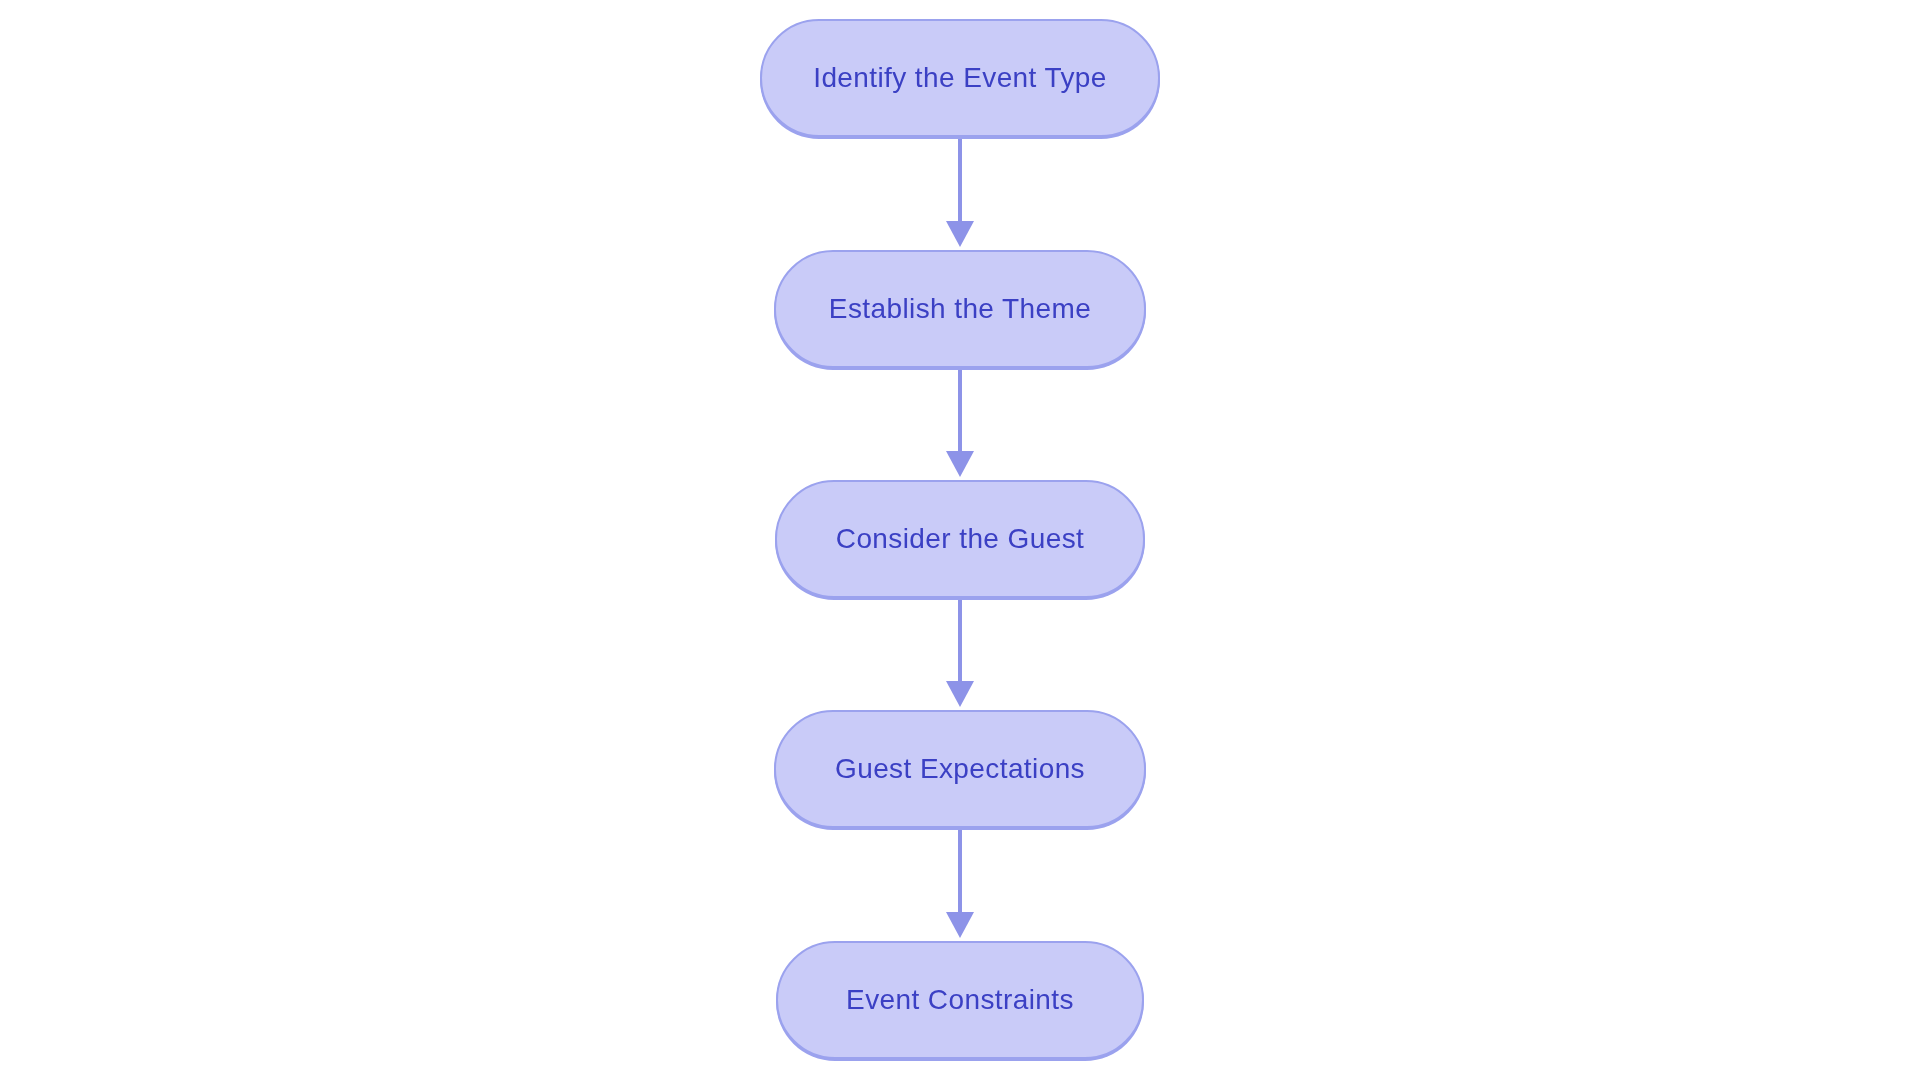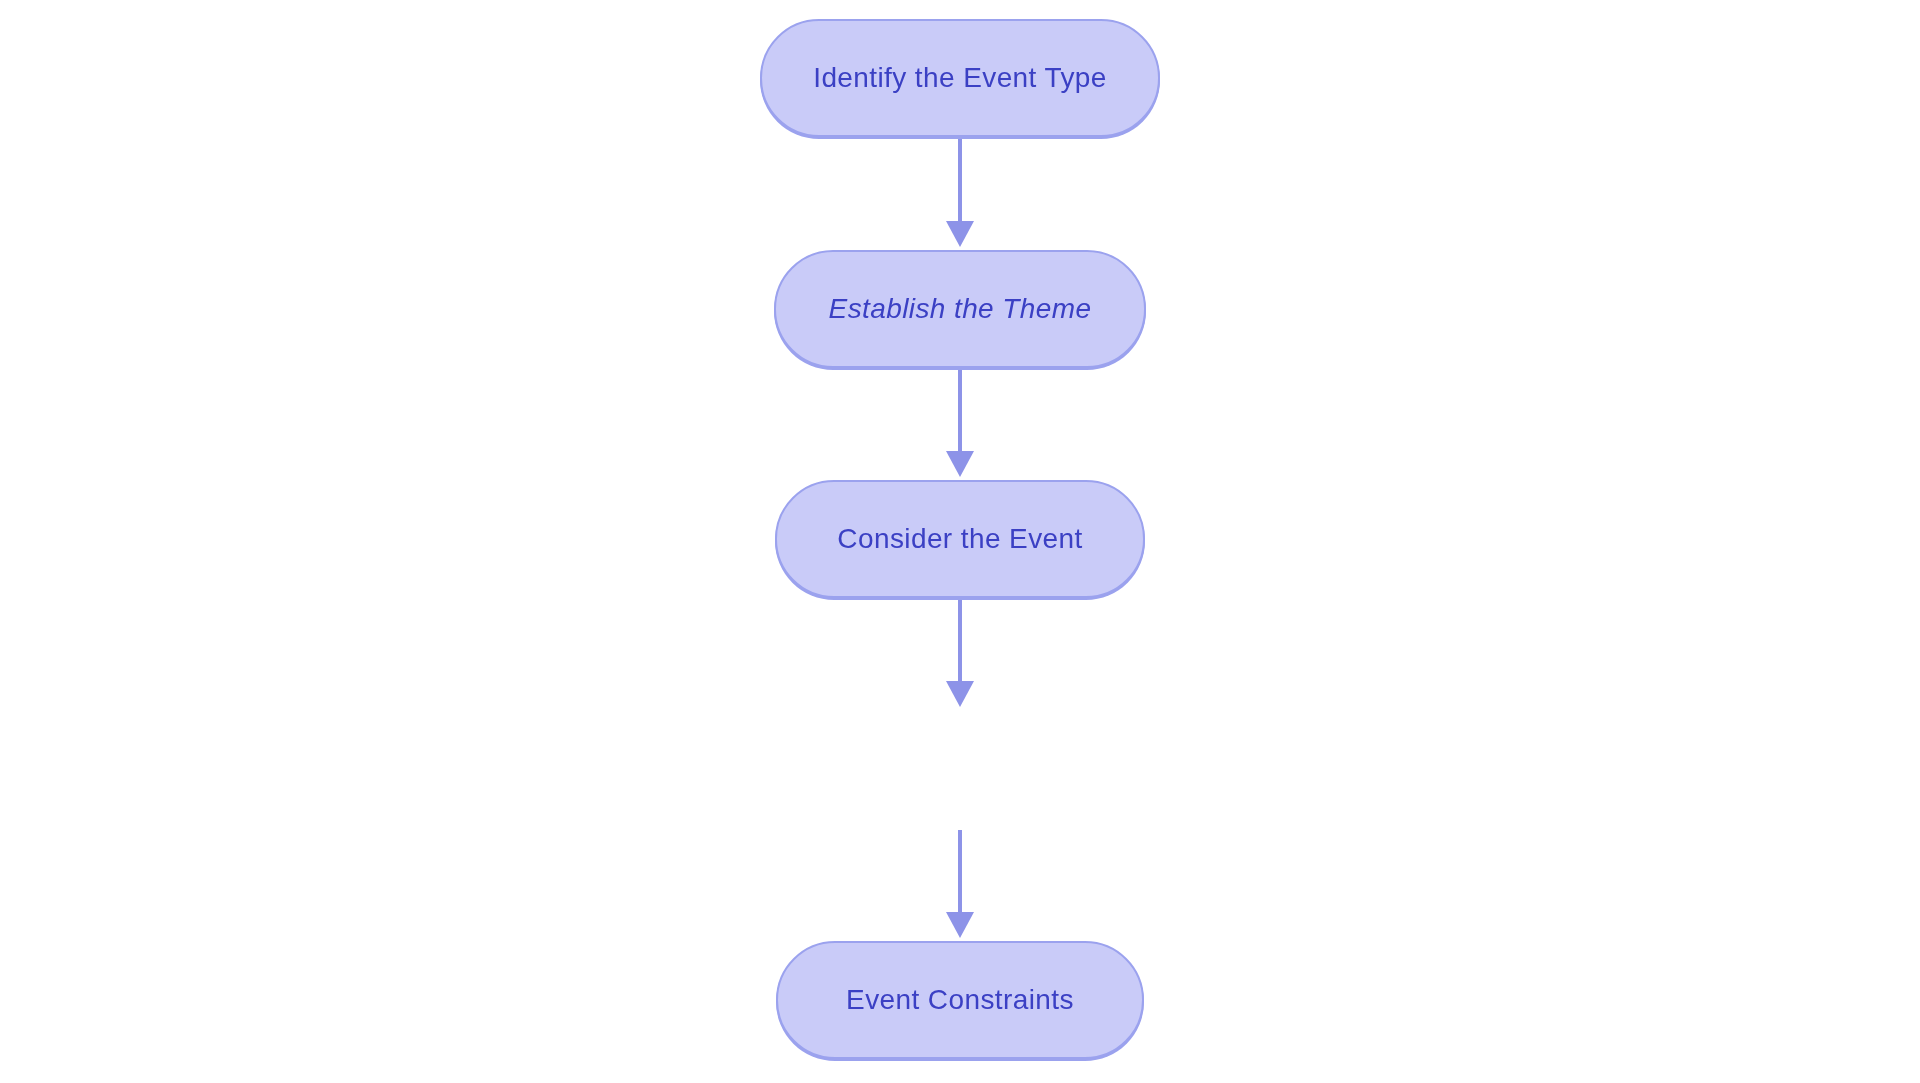--- a/index.html
+++ b/index.html
@@ -40,21 +40,21 @@
     box-shadow: 0 2px 0 var(--node-border);
   }
   .node-label {
     color: var(--node-text);
     font-size: 28px;
     font-weight: 400;
     letter-spacing: 0.4px;
     white-space: nowrap;
   }
   .node-1 { top: 19px;  width: 400px; }
-  .node-2 { top: 250px; width: 372px; font-style: italic; }
+  .node-2 { top: 250px; width: 372px; }
   .node-3 { top: 480px; width: 370px; }
   .node-4 { top: 710px; width: 372px; }
   .node-5 { top: 941px; width: 368px; }
 
   .connector {
     position: absolute;
     left: 50%;
     transform: translateX(-50%);
     width: 30px;
     display: flex;
@@ -95,28 +95,31 @@
   <div class="node node-2">
     <span class="node-label">Establish the Theme</span>
   </div>
 
   <div class="connector connector-2">
     <div class="line"></div>
     <div class="arrowhead"></div>
   </div>
 
   <div class="node node-3">
-    <span class="node-label">Consider the Event</span>
+    <span class="node-label">Consider the Guest</span>
   </div>
 
   <div class="connector connector-3">
     <div class="line"></div>
     <div class="arrowhead"></div>
   </div>
 
+  <div class="node node-4">
+    <span class="node-label">Guest Expectations</span>
+  </div>
 
   <div class="connector connector-4">
     <div class="line"></div>
     <div class="arrowhead"></div>
   </div>
 
   <div class="node node-5">
     <span class="node-label">Event Constraints</span>
   </div>
 

